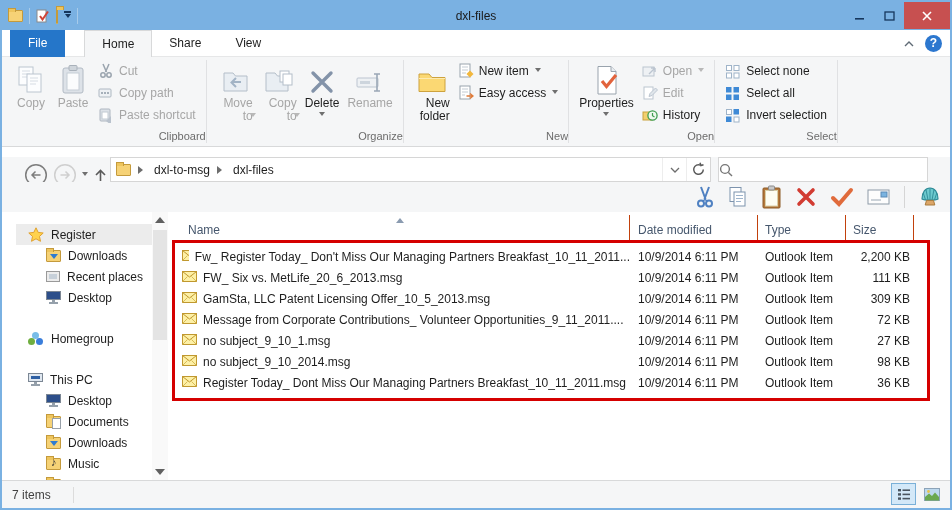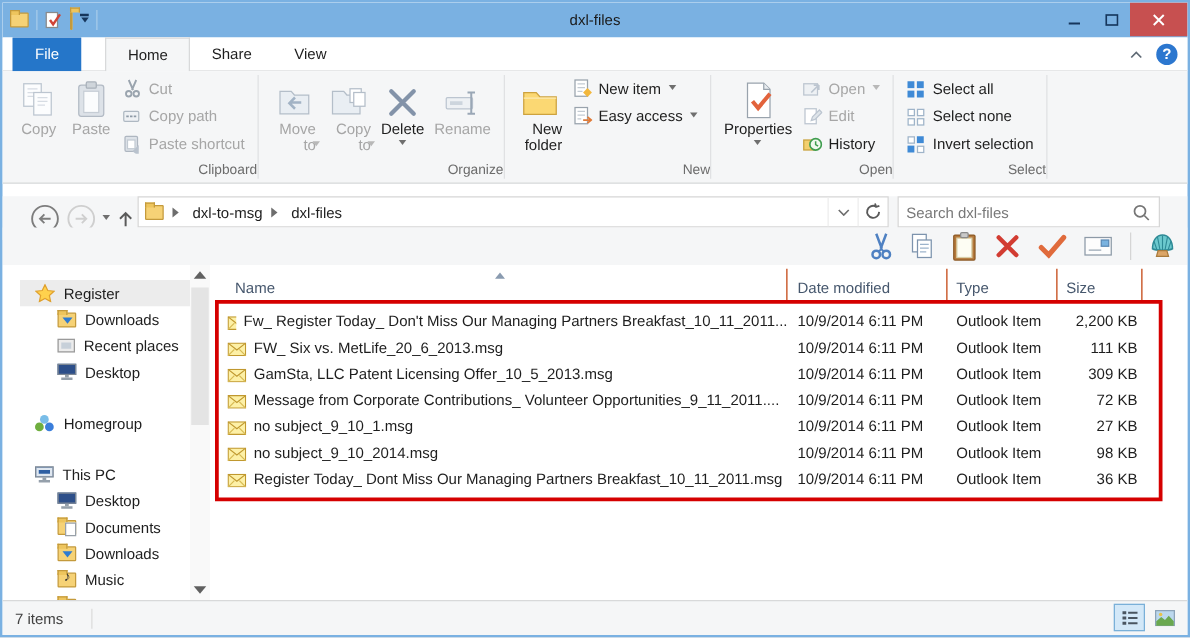--- a/index.html
+++ b/index.html
@@ -76,21 +76,21 @@
 .filelist{position:absolute;left:166px;top:0;right:0;bottom:0}
 .lheader{position:absolute;top:3px;left:0;right:0;height:26px;display:flex;color:#46576d}
 .hc{display:flex;align-items:flex-end;padding-bottom:4px;border-right:1px solid #c2410c}
 .hc.n{width:462px;padding-left:20px}
 .hc.d{width:128px;padding-left:8px}
 .hc.t{width:88px;padding-left:7px}
 .hc.s{width:68px;padding-left:7px}
 .sortarrow{position:absolute;top:2px;left:228px;width:0;height:0;border:4px solid transparent;border-bottom:5px solid #8a9bb0}
 .rows{position:absolute;top:34px;left:0;right:0}
 .frow{display:flex;align-items:center;height:21px}
-.c-name{width:462px;display:flex;align-items:flex-end;gap:6px;padding-left:14px;overflow:hidden;white-space:nowrap}
+.c-name{width:462px;display:flex;align-items:flex-start;gap:6px;padding-left:14px;overflow:hidden;white-space:nowrap}
 .c-date{width:128px;padding-left:8px;white-space:nowrap}
 .c-type{width:88px;padding-left:7px;white-space:nowrap}
 .c-size{width:68px;text-align:right;padding-right:4px;white-space:nowrap}
 .annotation{position:absolute;left:4px;top:28px;width:758px;height:161px;border:3px solid #d50000;pointer-events:none}
 
 .statusbar{position:absolute;left:0;right:0;bottom:0;height:28px;background:#f5f6f7;border-top:1px solid #d8d9da;display:flex;align-items:center}
 .stext{padding-left:10px;color:#414141}
 .stsep{width:1px;height:16px;background:#dcdcdc;margin-left:22px}
 .viewbtns{position:absolute;right:6px;top:2px;display:flex;gap:3px}
 .vbtn{width:25px;height:22px;display:flex;align-items:center;justify-content:center;border:1px solid transparent}
@@ -353,39 +353,39 @@
       </div>
       <div class="rlabel">Open</div>
     </div>
     <div class="rsep"></div>
 
     <div class="rgroup">
       <div class="rbody">
         <div class="smcol">
           <div class="smbtn">
             <svg width="16" height="16">
+                <g fill="#fff" stroke="#9fb4c9">
+                  <rect x="1.5" y="2.5" width="5" height="5"></rect>
+                  <rect x="9" y="2.5" width="5" height="5"></rect>
+                  <rect x="1.5" y="10" width="5" height="5"></rect>
+                  <rect x="9" y="10" width="5" height="5"></rect>
+                </g>
+              </svg>
+            <span>Select none</span>
+          </div>
+          <div class="smbtn">
+            <svg width="16" height="16">
                 <g fill="#3f8ad6">
                   <rect x="1" y="2" width="5.5" height="5.5"></rect>
                   <rect x="8.5" y="2" width="5.5" height="5.5"></rect>
                   <rect x="1" y="9.5" width="5.5" height="5.5"></rect>
                   <rect x="8.5" y="9.5" width="5.5" height="5.5"></rect>
                 </g>
               </svg>
             <span>Select all</span>
-          </div>
-          <div class="smbtn">
-            <svg width="16" height="16">
-                <g fill="#fff" stroke="#9fb4c9">
-                  <rect x="1.5" y="2.5" width="5" height="5"></rect>
-                  <rect x="9" y="2.5" width="5" height="5"></rect>
-                  <rect x="1.5" y="10" width="5" height="5"></rect>
-                  <rect x="9" y="10" width="5" height="5"></rect>
-                </g>
-              </svg>
-            <span>Select none</span>
           </div>
           <div class="smbtn">
             <svg width="16" height="16">
                 <rect x="1.5" y="2.5" width="5" height="5" fill="#fff" stroke="#9fb4c9"></rect>
                 <rect x="8.5" y="2" width="5.5" height="5.5" fill="#3f8ad6"></rect>
                 <rect x="1" y="9.5" width="5.5" height="5.5" fill="#3f8ad6"></rect>
                 <rect x="9" y="10" width="5" height="5" fill="#fff" stroke="#9fb4c9"></rect>
               </svg>
             <span>Invert selection</span>
           </div>
@@ -431,21 +431,20 @@
           </svg>
         </span>
       <span class="addrbtn">
           <svg width="15" height="15" viewBox="0 0 15 15">
             <path d="M12.3 7.5 A4.8 4.8 0 1 1 9.5 3.1" fill="none" stroke="#5a5a5a" stroke-width="1.5"></path>
             <path d="M9 0.8 L9.9 3.5 L12.5 2.7" fill="none" stroke="#5a5a5a" stroke-width="1.5"></path>
           </svg>
         </span>
     </div>
     <div class="searchbox">
-      <input type="text" placeholder="Search dxl-files" style="">
       <span class="sicon">
           <svg width="14" height="14">
             <circle cx="6" cy="6" r="4.4" fill="none" stroke="#767676" stroke-width="1.4"></circle>
             <path d="M9.4 9.4 L13 13" stroke="#767676" stroke-width="1.4"></path>
           </svg>
         </span>
     </div>
   </div>
 
   <div class="toolrow">

